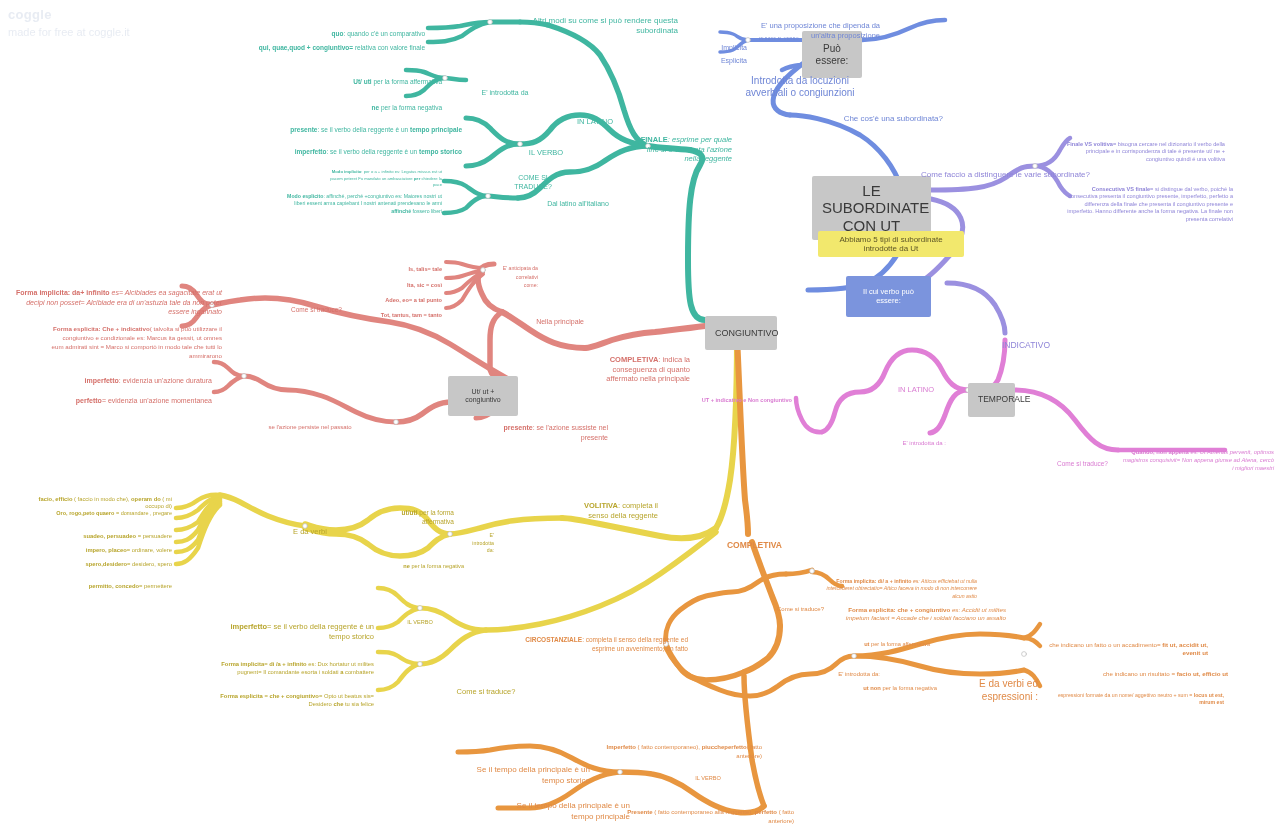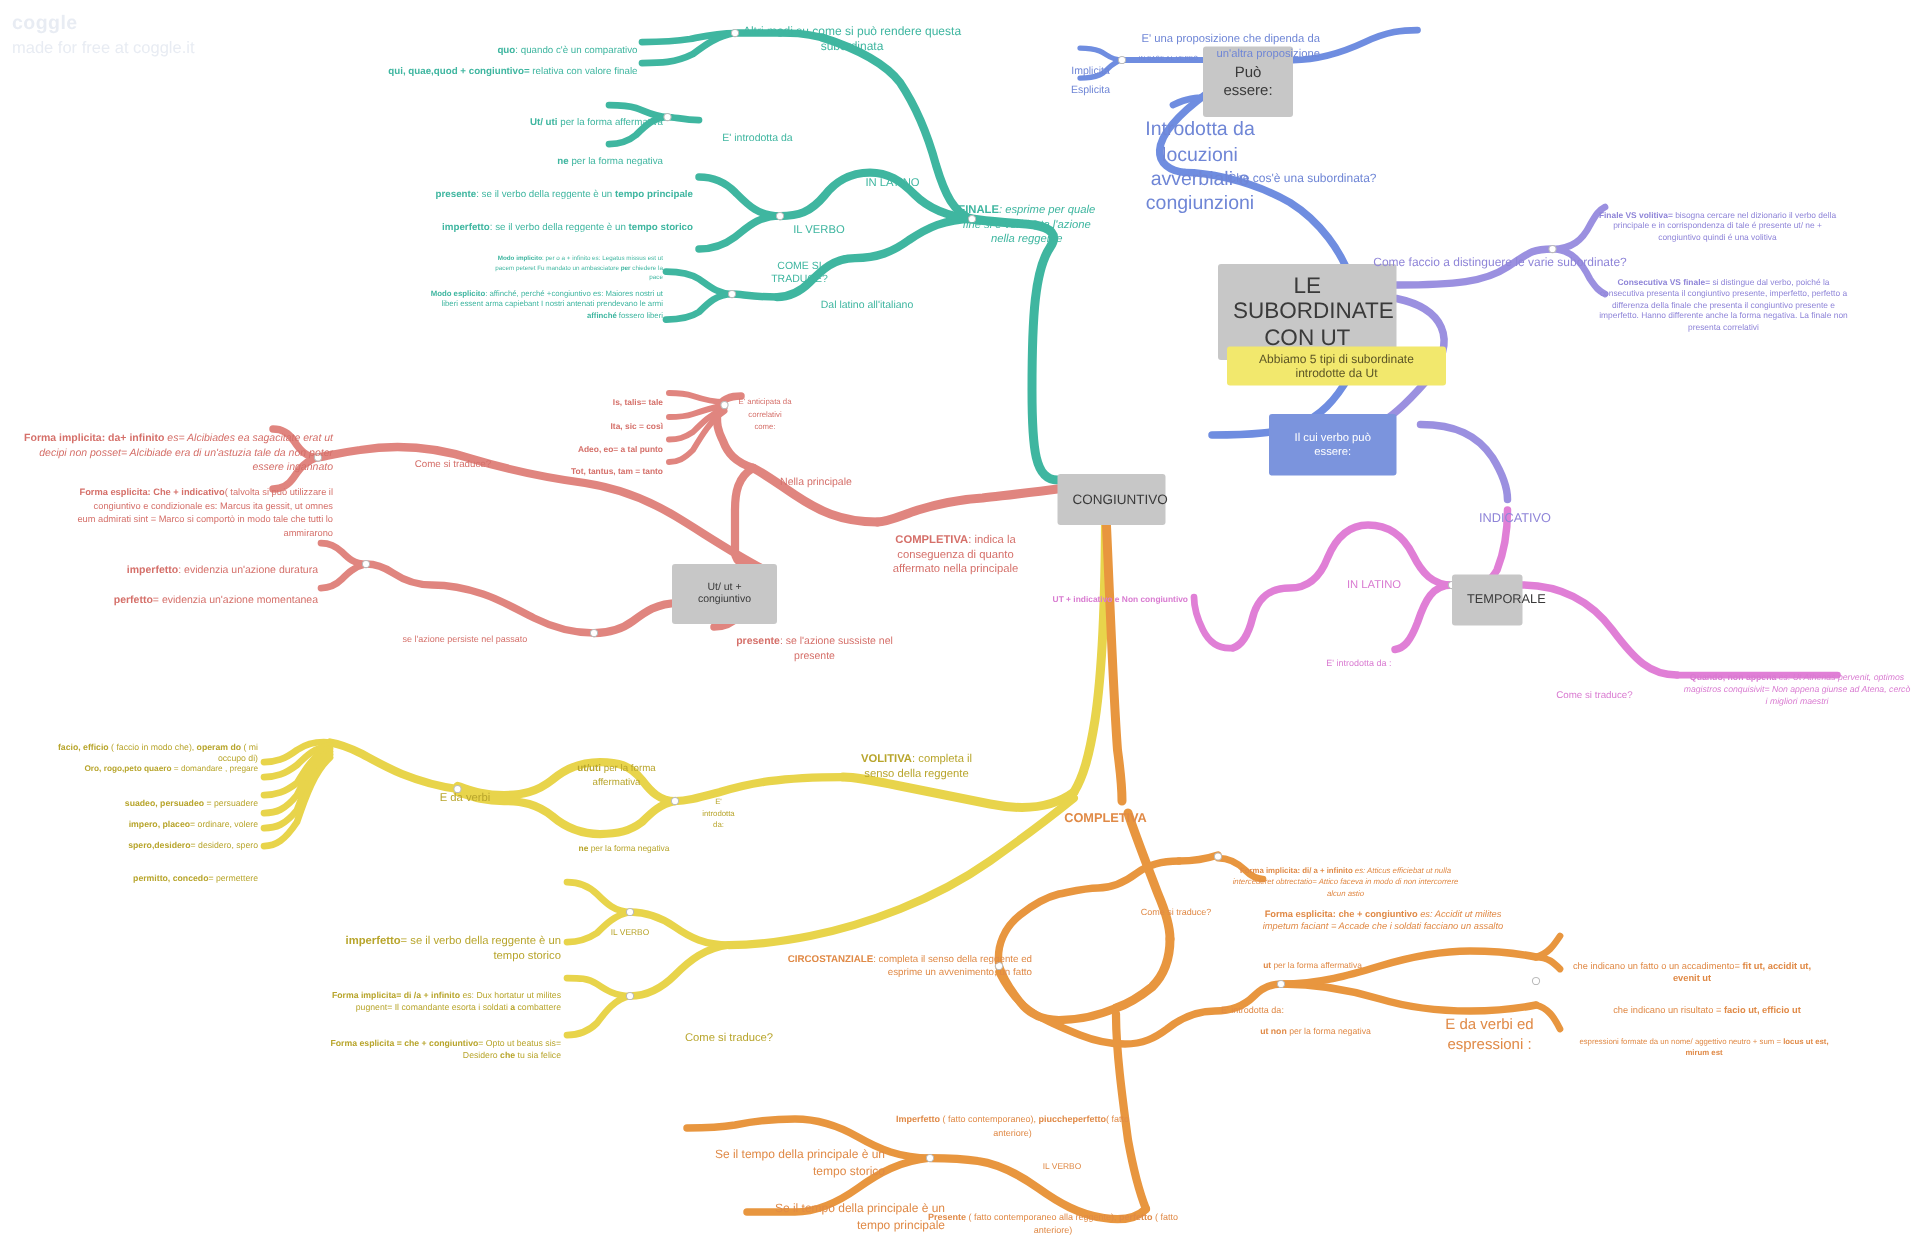--- a/index.html
+++ b/index.html
@@ -43,21 +43,21 @@
     color: #e8ecf3; font-size: 11px; line-height: 1.45;
   }
   .wm .big { font-size: 13px; font-weight: bold; letter-spacing:.3px; }
   .tc-teal  { color:#3fb6a0; }
   .tc-red   { color:#d5706a; }
   .tc-yel   { color:#b8a52c; }
   .tc-org   { color:#e08a47; }
   .tc-blue  { color:#6f86d6; }
   .tc-purp  { color:#8f85d8; }
   .tc-pink  { color:#d97bd1; }
-  .tleft  { text-align:center; }
+  .tleft  { text-align:right; }
   .tright { text-align:right; }
   .tcenter{ text-align:center; }
 </style>
 </head>
 <body>
 
 <div id="canvas">
 
   <svg id="edges" viewBox="0 0 1280 828">
     <g fill="none" stroke-linecap="round">
@@ -244,21 +244,21 @@
 
     <div class="lbl tc-blue tleft" style="left:793px; top:104px; width:150px; font-size:8px;">
       <span>Che cos'è una subordinata?</span>
     </div>
 
     <div class="lbl tc-blue tright" style="left:760px; top:12px; width:120px; font-size:7.5px;">
       <span>E' una proposizione che dipenda da
 un'altra proposizione</span>
     </div>
 
-    <div class="lbl tc-blue tcenter" style="left:740px; top:62px; width:120px; font-size:13px;">
+    <div class="lbl tc-blue tcenter" style="left:740px; top:62px; width:120px; font-size:10px;">
       <span>Introdotta da locuzioni
 avverbiali o congiunzioni</span>
     </div>
 
     <div class="lbl tc-blue tcenter" style="left:755px; top:31px; width:48px; font-size:4px; letter-spacing:.2px;">
       <span>IN BASE AL VERBO</span>
     </div>
 
     <div class="lbl tc-blue tleft" style="left:707px; top:35px; width:40px; font-size:7px;">
       <span>Implicita</span>

